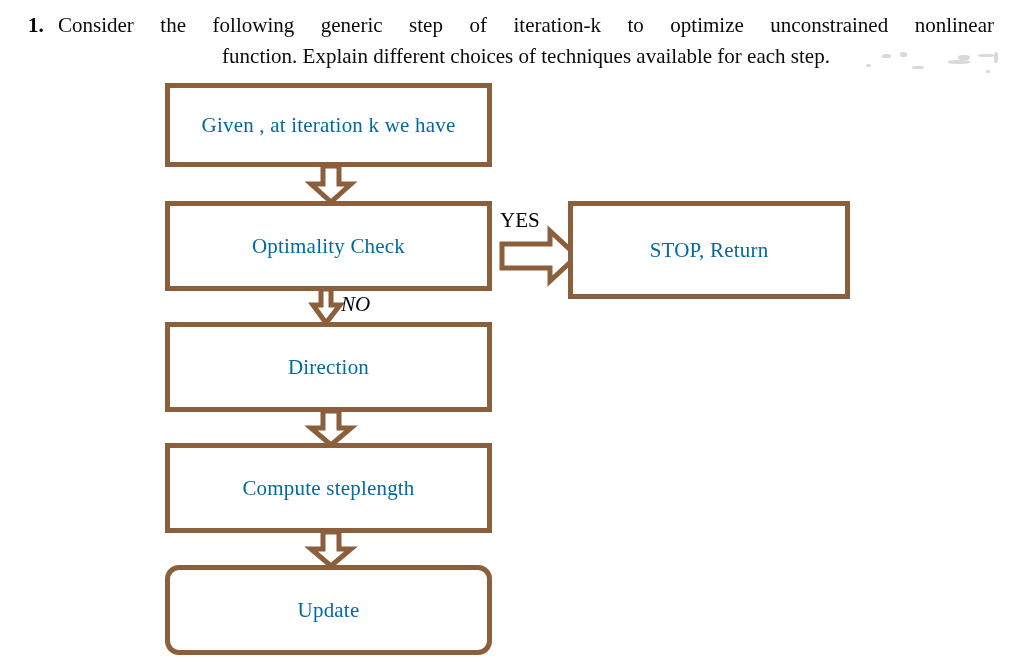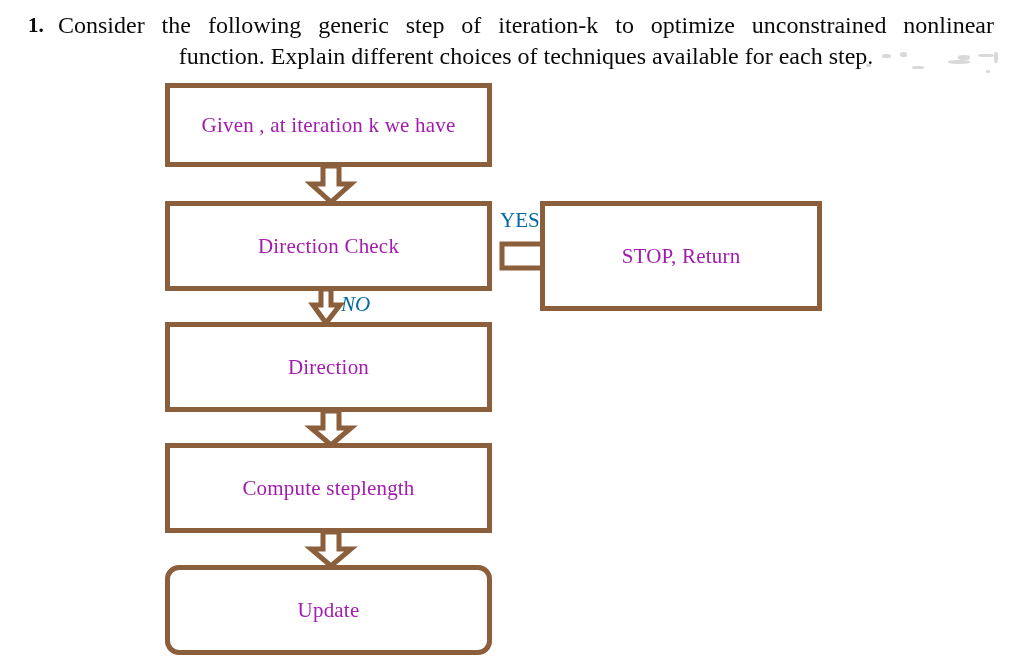--- a/index.html
+++ b/index.html
@@ -33,21 +33,21 @@
   .q-number {
     font-weight: bold;
     font-size: 21px;
     line-height: 31px;
     width: 30px;
     flex: 0 0 30px;
     text-align: left;
   }
   .q-text {
     flex: 1 1 auto;
-    font-size: 24px;
+    font-size: 21px;
     line-height: 31px;
   }
   .q-line1 {
     text-align: justify;
     text-align-last: justify;
     word-spacing: 0.5px;
   }
   .q-line2 {
     text-align: center;
   }
@@ -77,39 +77,39 @@
     box-sizing: border-box;
     border: 5px solid #8b5e3c;
     background: #ffffff;
     display: flex;
     align-items: center;
     justify-content: center;
   }
   .fc-label {
     font-size: 21px;
     line-height: 24px;
-    color: #a21caf;
+    color: #0369a1;
     letter-spacing: 0.2px;
     white-space: nowrap;
   }
 
   
   .fc-arrow {
     position: absolute;
   }
   .fc-arrow svg {
     display: block;
     overflow: visible;
   }
 
   .fc-edge-label {
     position: absolute;
     font-size: 21px;
     line-height: 22px;
-    color: #0369a1;
+    color: #000000;
     white-space: nowrap;
   }
 </style>
 </head>
 <body>
 
 <div id="question-block">
   <div class="q-row">
     <div class="q-number">1.</div>
     <div class="q-text">
@@ -137,31 +137,31 @@
     <span class="fc-label">Given , at iteration k we have</span>
   </div>
 
   <div class="fc-arrow" style="left:305px; top:166px; width:52px; height:38px;">
     <svg width="52" height="38" viewBox="0 0 52 38">
       <polygon points="18,0 34,0 34,18 46,18 26,36 6,18 18,18" fill="#ffffff" stroke="#8b5e3c" stroke-width="5" stroke-linejoin="miter"></polygon>
     </svg>
   </div>
 
   <div class="fc-box" style="left:165px; top:201px; width:327px; height:90px;">
-    <span class="fc-label">Direction Check</span>
+    <span class="fc-label">Optimality Check</span>
   </div>
 
   <div class="fc-arrow" style="left:500px; top:228px; width:80px; height:56px;">
     <svg width="80" height="56" viewBox="0 0 80 56">
       <polygon points="2,16 50,16 50,3 77,28 50,53 50,40 2,40" fill="#ffffff" stroke="#8b5e3c" stroke-width="5" stroke-linejoin="miter"></polygon>
     </svg>
   </div>
   <div class="fc-edge-label" style="left:500px; top:209px;">YES</div>
 
-  <div class="fc-box" style="left:540px; top:201px; width:282px; height:110px;">
+  <div class="fc-box" style="left:568px; top:201px; width:282px; height:98px;">
     <span class="fc-label">STOP, Return</span>
   </div>
 
   <div class="fc-arrow" style="left:312px; top:289px; width:34px; height:36px;">
     <svg width="34" height="36" viewBox="0 0 34 36">
       <polygon points="9,0 19,0 19,16 28,16 14,34 1,16 9,16" fill="#ffffff" stroke="#8b5e3c" stroke-width="5" stroke-linejoin="miter"></polygon>
     </svg>
   </div>
   <div class="fc-edge-label" style="left:341px; top:293px;font-style:italic;">NO</div>
 

